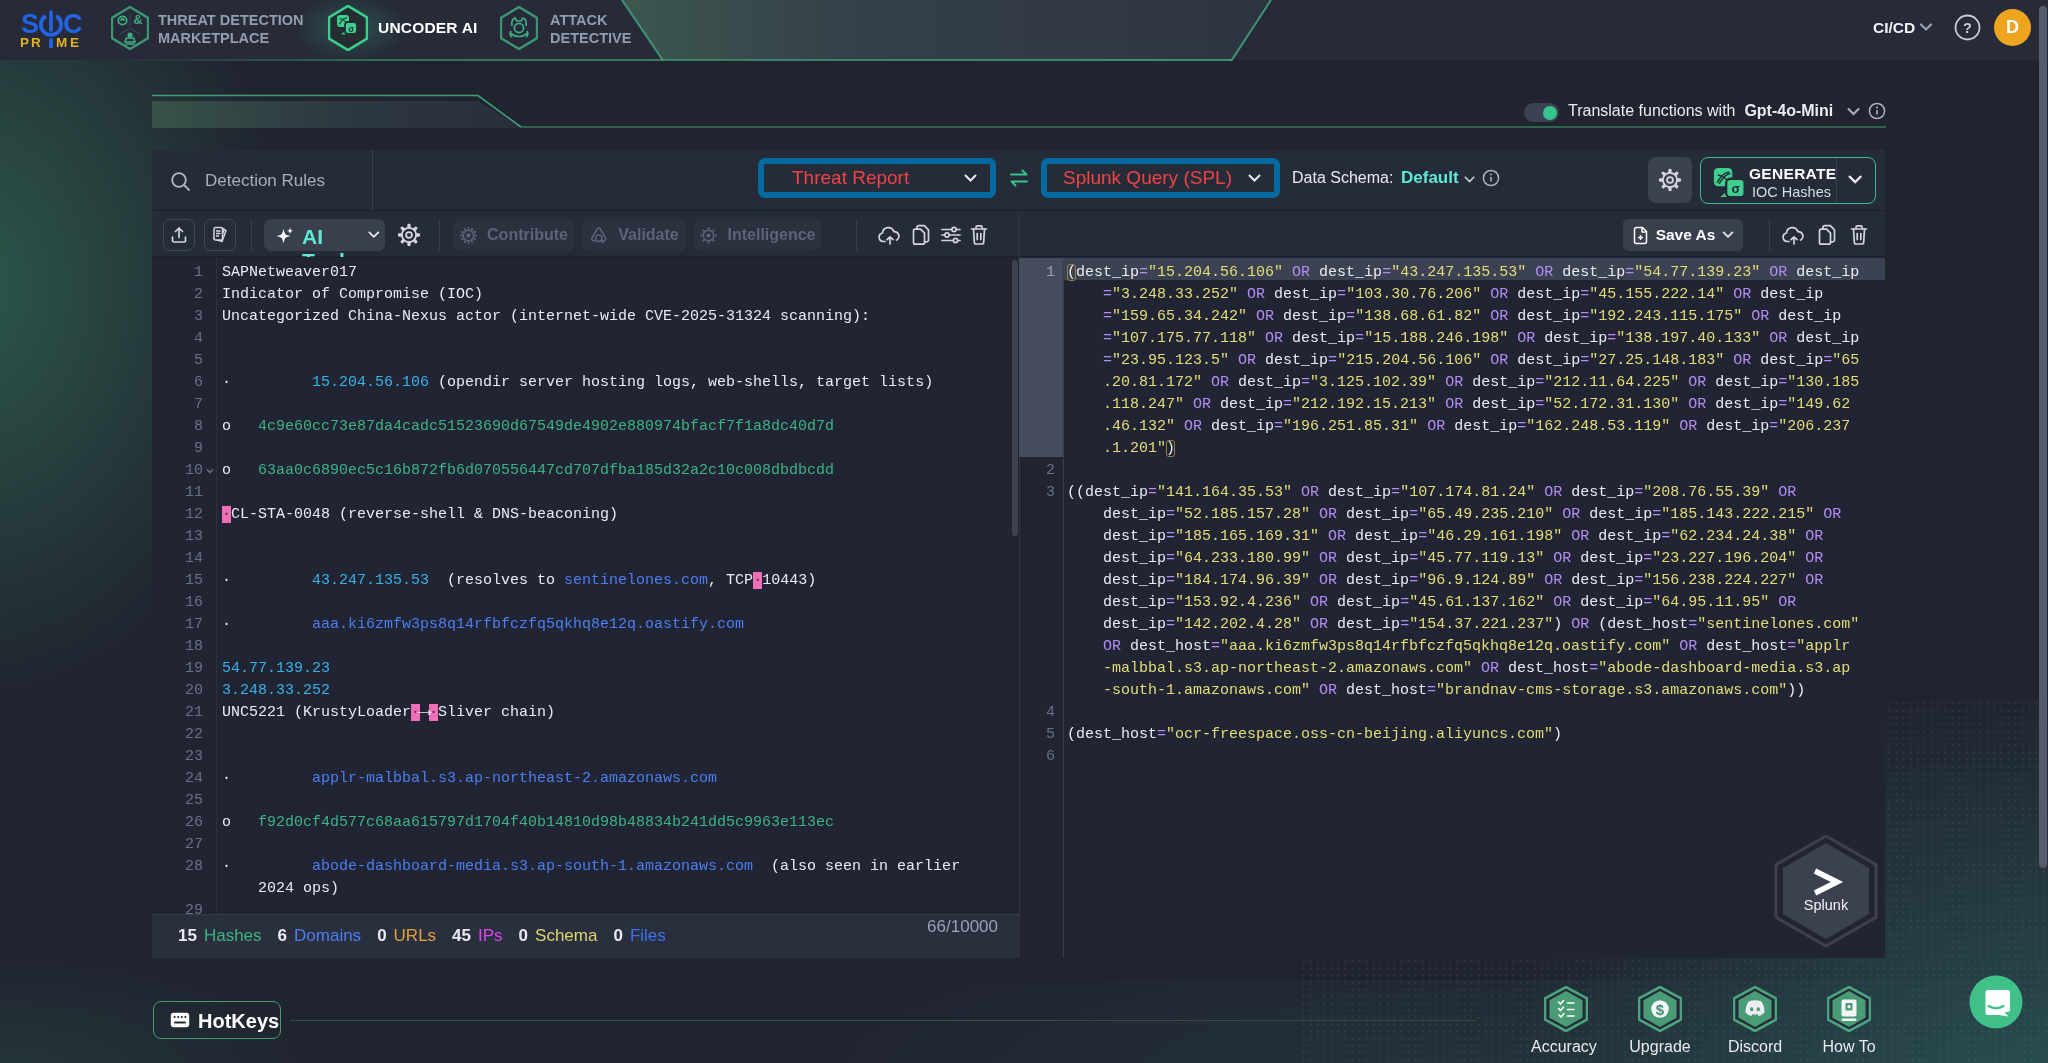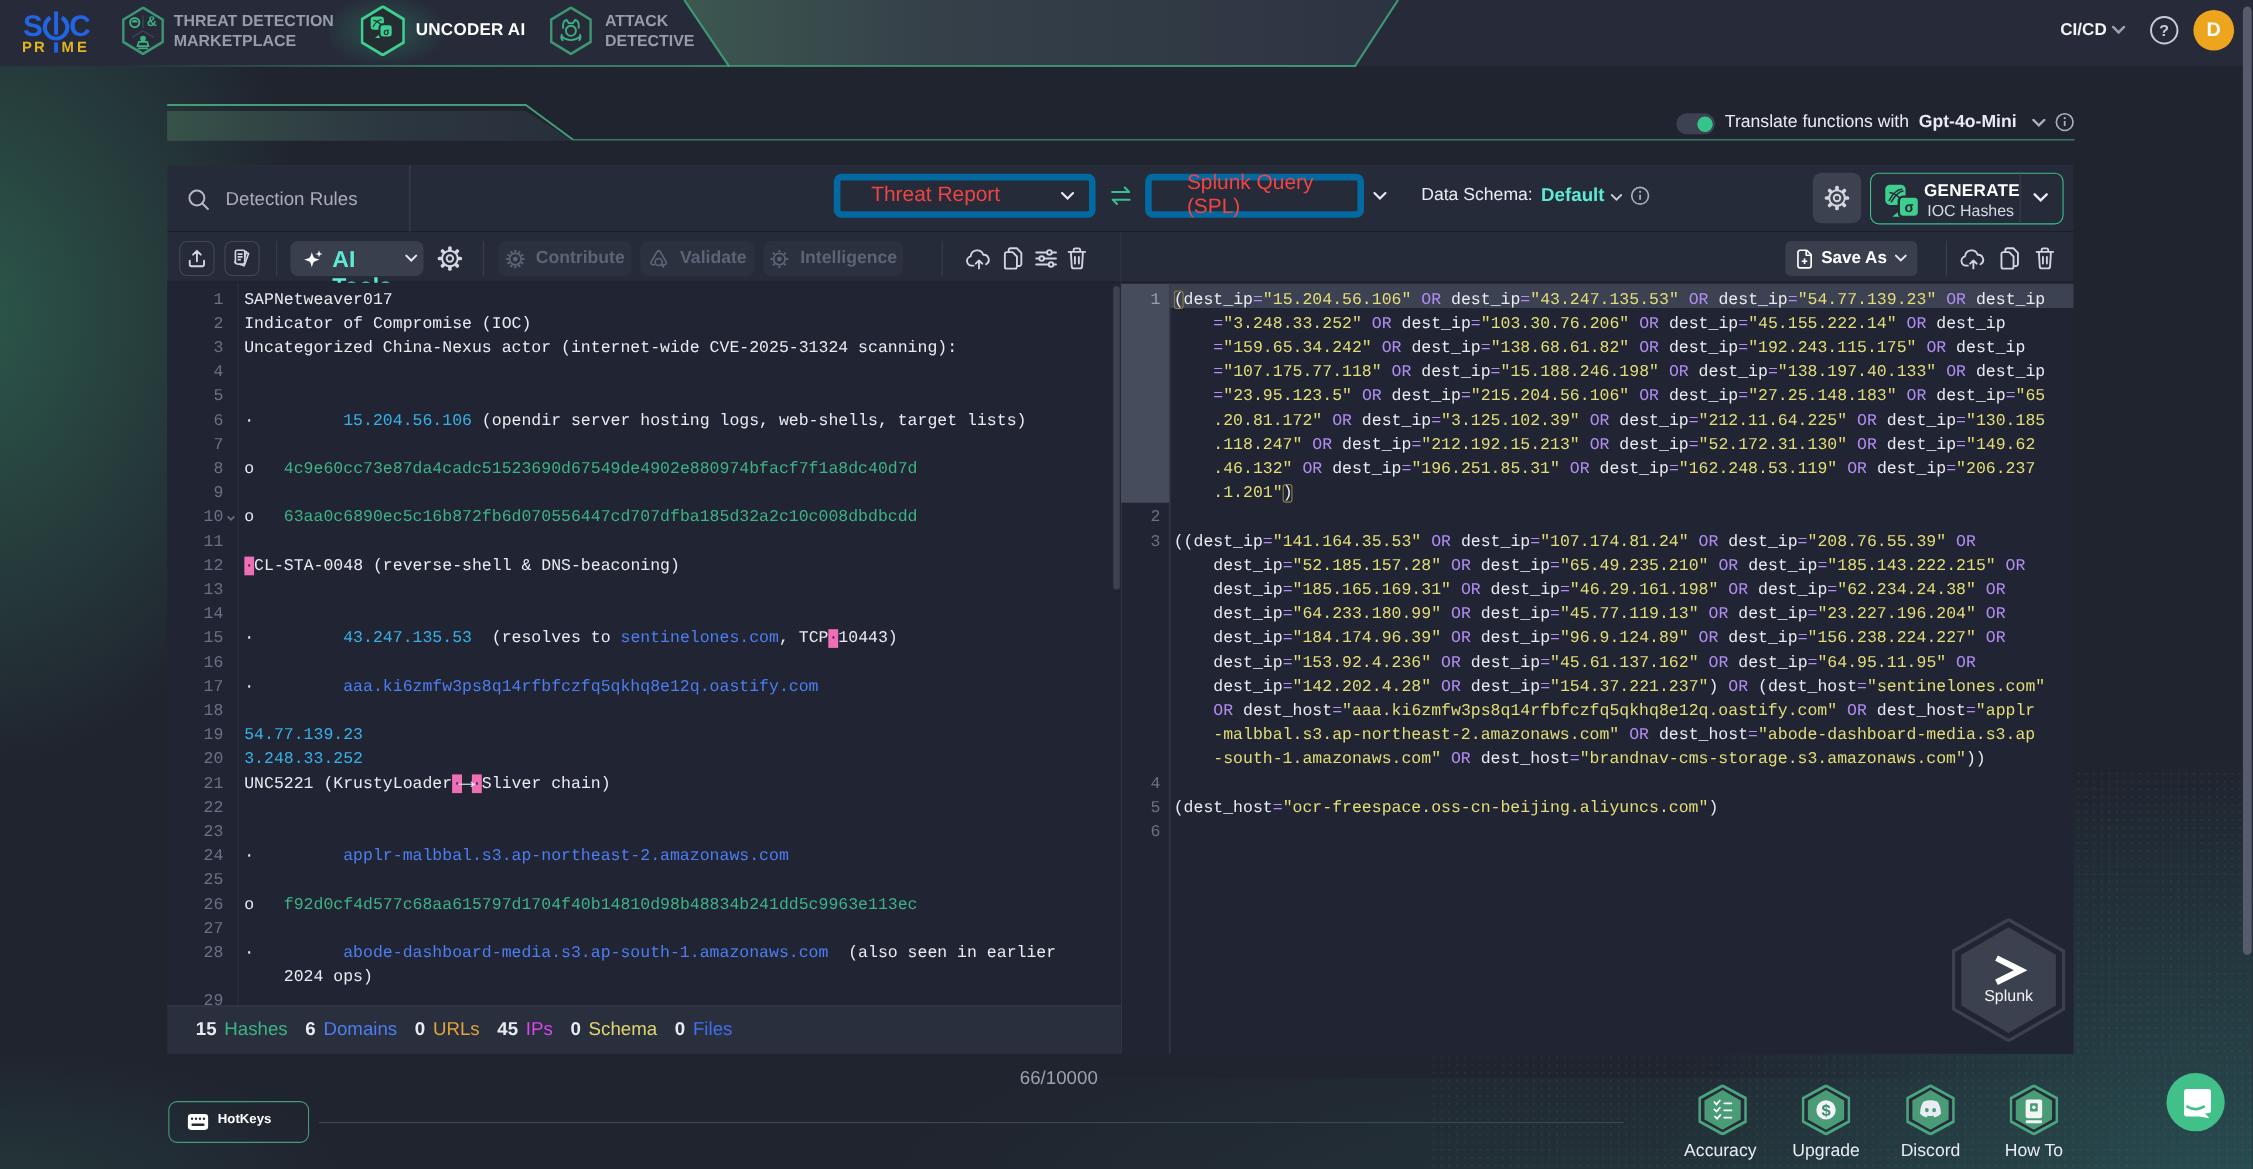--- a/index.html
+++ b/index.html
@@ -127,21 +127,21 @@
 <div class="abs" style="left:205px;top:171px;width:160px;height:22px;color:#a9aeba;font-size:17px">Detection Rules</div>
 <div class="sel" style="left:758px;top:158px;width:238px;padding-left:28px">Threat Report</div>
 <svg class="abs" style="left:964px;top:174px" width="13.0" height="9.0" viewBox="0 0 13 9">
     <path d="M1.5 1.5 L6.5 6.5 L11.5 1.5" stroke="#e9ebf2" stroke-width="2" fill="none" stroke-linecap="round"></path>
   </svg>
 <svg class="abs" style="left:1007px;top:166px" width="24" height="24" viewBox="0 0 24 24">
 <g stroke="#35c48c" stroke-width="1.8" fill="none" stroke-linecap="round" stroke-linejoin="round">
 <path d="M4 8.5 H19 M15.5 4.5 L19.5 8.5 M4.5 15.5 H20 M8.5 19.5 L4.5 15.5"></path>
     </g>
   </svg>
-<div class="sel" style="left:1041px;top:158px;width:199px;padding-left:32px">Splunk Query (SPL)</div>
+<div class="sel" style="left:1041px;top:158px;width:239px;padding-left:16px">Splunk Query (SPL)</div>
 <svg class="abs" style="left:1248px;top:174px" width="13.0" height="9.0" viewBox="0 0 13 9">
     <path d="M1.5 1.5 L6.5 6.5 L11.5 1.5" stroke="#e9ebf2" stroke-width="2" fill="none" stroke-linecap="round"></path>
   </svg>
 <div class="abs" style="left:1292px;top:169px;width:110px;height:22px;color:#e9ebf2;font-size:16px;white-space:nowrap">Data Schema:</div>
 <div class="abs" style="left:1401px;top:168px;width:80px;height:22px;color:#5eead4;font-weight:bold;font-size:17px">Default</div>
 <svg class="abs" style="left:1464px;top:176px" width="11.049999999999999" height="7.6499999999999995" viewBox="0 0 13 9">
     <path d="M1.5 1.5 L6.5 6.5 L11.5 1.5" stroke="#c8ccd6" stroke-width="2" fill="none" stroke-linecap="round"></path>
   </svg>
 <svg class="abs" style="left:1482px;top:169px" width="18" height="18" viewBox="0 0 18 18">
 <circle cx="9" cy="9" r="7.6" fill="none" stroke="#aab0bd" stroke-width="1.5"></circle>
@@ -467,39 +467,39 @@
     <span style="width:2px"></span>
     <span style="color:#e9ebf2;font-weight:bold">45</span> 
     <span style="color:#d946ef">IPs</span>
     <span style="width:2px"></span>
     <span style="color:#e9ebf2;font-weight:bold">0</span> 
     <span style="color:#ddd56f">Schema</span>
     <span style="width:2px"></span>
     <span style="color:#e9ebf2;font-weight:bold">0</span> 
     <span style="color:#3f6ff0">Files</span>
   </div>
-<div class="abs" style="left:772px;top:970px;width:226px;height:22px;color:#9aa1b2;font-size:17px;text-align:right">66/10000</div>
+<div class="abs" style="left:772px;top:917px;width:226px;height:22px;color:#9aa1b2;font-size:17px;text-align:right">66/10000</div>
 <svg class="abs" style="left:1774px;top:835px" width="104" height="112" viewBox="0 0 104 112">
 <polygon points="52,1.0 102.0,29.6 102.0,82.4 52,111.0 2.0,82.4 2.0,29.6" fill="none" stroke="#3c4150" stroke-width="3"></polygon>
 <polygon points="52,8.0 95.0,32.96 95.0,79.03999999999999 52,104.0 9.0,79.03999999999999 9.0,32.96" fill="#3c4150"></polygon>
 <path d="M41 36 L63 47 L41 58" stroke="#fff" stroke-width="5.5" fill="none"></path>
 <text x="52" y="75" fill="#f2f3f6" font-size="14.5" text-anchor="middle" font-family="Liberation Sans">Splunk</text>
 </svg>
 <div class="abs" style="left:153px;top:1001px;width:128px;height:38px;border:1.5px solid #3f9d78;border-radius:8px"></div>
 <svg class="abs" style="left:170px;top:1012px" width="20" height="16" viewBox="0 0 20 16">
 <rect x="0.8" y="0.8" width="18.4" height="14.4" rx="3" fill="#fff"></rect>
 <g fill="#262b3a">
 <circle cx="4.6" cy="5" r="1.1"></circle>
       <circle cx="8.2" cy="5" r="1.1"></circle>
       <circle cx="11.8" cy="5" r="1.1"></circle>
       <circle cx="15.4" cy="5" r="1.1"></circle>
 <rect x="4" y="9.4" width="12" height="2.2" rx="1"></rect>
     </g>
   </svg>
-<div class="abs" style="left:198px;top:1010px;color:#fff;font-weight:bold;font-size:12px">HotKeys</div>
+<div class="abs" style="left:198px;top:1010px;color:#fff;font-weight:bold;font-size:20px">HotKeys</div>
 <div class="abs" style="left:290px;top:1020px;width:1186px;height:1px;background:#3a4b4d"></div>
 <svg class="abs" style="left:1544px;top:986px" width="44" height="46" viewBox="0 0 44 46">
 <polygon points="22,1.0 43.0,12.440000000000001 43.0,33.56 22,45.0 1.0,33.56 1.0,12.440000000000001" fill="#262b3a" stroke="#4aa57e" stroke-width="2.6"></polygon>
 <polygon points="22,5.0 38.5,14.36 38.5,31.64 22,41.0 5.5,31.64 5.5,14.36" fill="#4a9c77"></polygon>
 <g stroke="#fff" stroke-width="1.6" fill="none" stroke-linecap="round">
 <path d="M14.5 16 l2 2 l3-3.5 M14.5 22.5 l2 2 l3-3.5 M15 29 l2 2 l3-3.5"></path>
 <path d="M23.5 17 h6.5 M23.5 23.5 h6.5 M23.5 30 h6.5"></path>
     </g>
   </svg>
 <div class="abs" style="left:1531px;top:1038px;width:70px;color:#e9ebf2;font-size:16px;">Accuracy</div>

